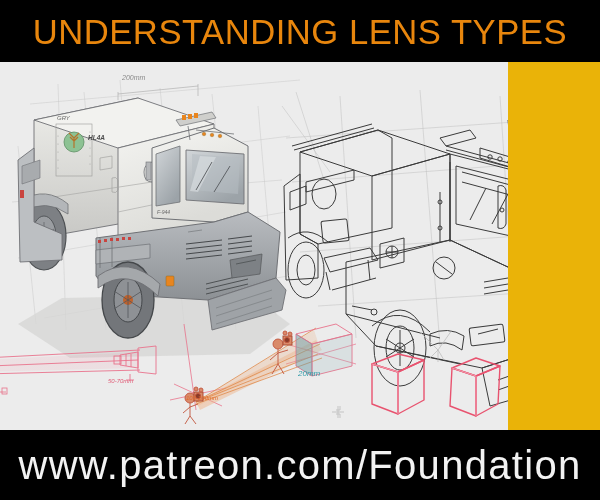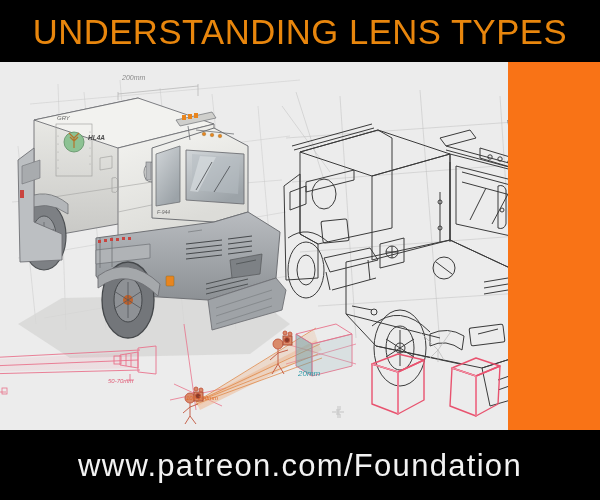--- a/index.html
+++ b/index.html
@@ -1,21 +1,21 @@
 <!DOCTYPE html>
 <html><head>
 <meta charset="utf-8">
 <style>
   html,body{margin:0;padding:0;}
   body{
     width:600px;height:500px;overflow:hidden;
     background:#000;
     font-family:"Liberation Sans", sans-serif;
   }
-  #slide{position:relative;width:600px;height:500px;background:#f97316;overflow:hidden;}
+  #slide{position:relative;width:600px;height:500px;background:#eab308;overflow:hidden;}
 
   
   #header{
     position:absolute;left:0;top:0;width:600px;height:62px;
     background:#000;display:flex;align-items:center;justify-content:center;
   }
   #header-title{
     color:#e8860d;
     font-family:"Liberation Sans", sans-serif;
     font-size:35px;
@@ -27,21 +27,21 @@
   }
 
   
   #footer{
     position:absolute;left:0;top:430px;width:600px;height:70px;
     background:#000;display:flex;align-items:center;justify-content:center;
   }
   #footer-link{
     color:#f2f2f2;
     font-family:"Liberation Sans", sans-serif;
-    font-size:31px;
+    font-size:40px;
     font-weight:300;
     letter-spacing:1.3px;
     white-space:nowrap;
     line-height:1;
   }
 
   
   #canvas{
     position:absolute;left:0;top:62px;width:508px;height:368px;
     background:#ececec;overflow:hidden;

